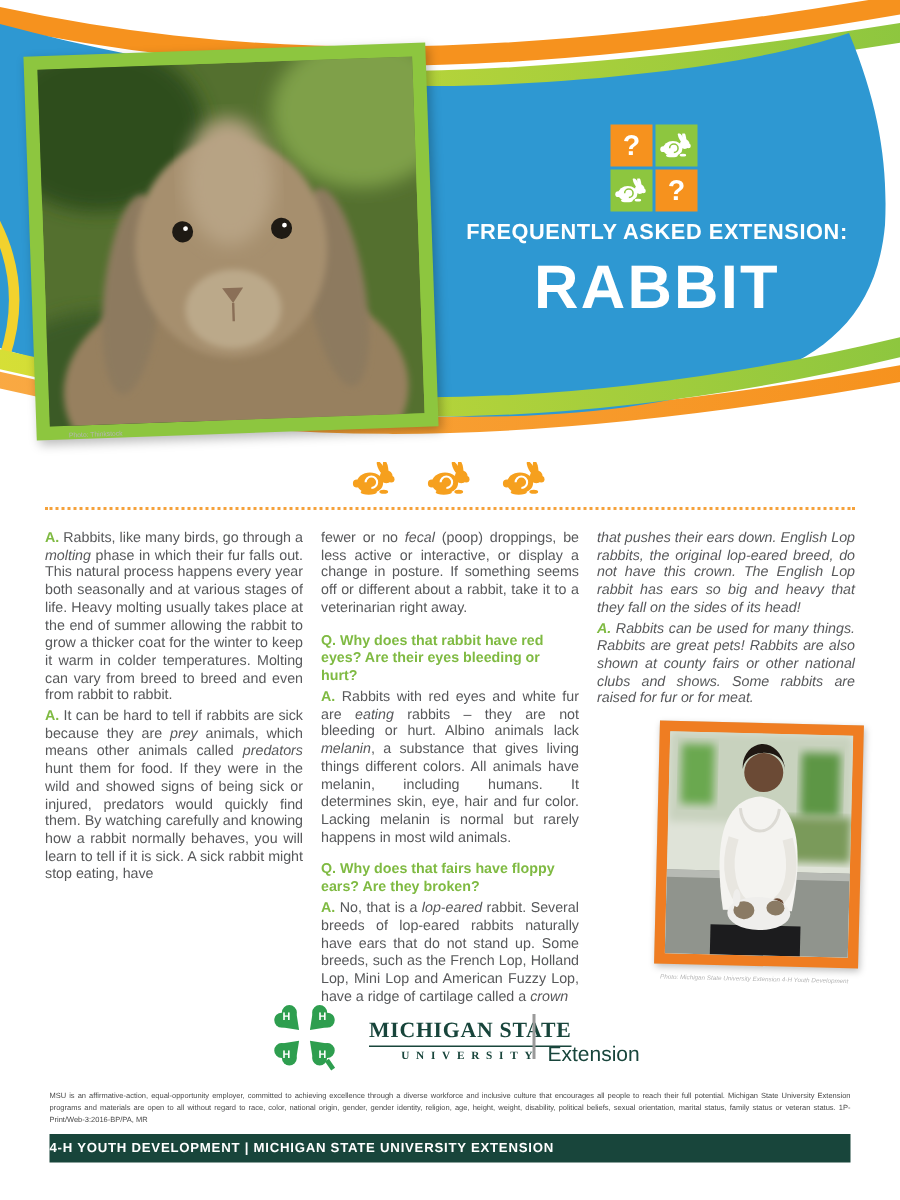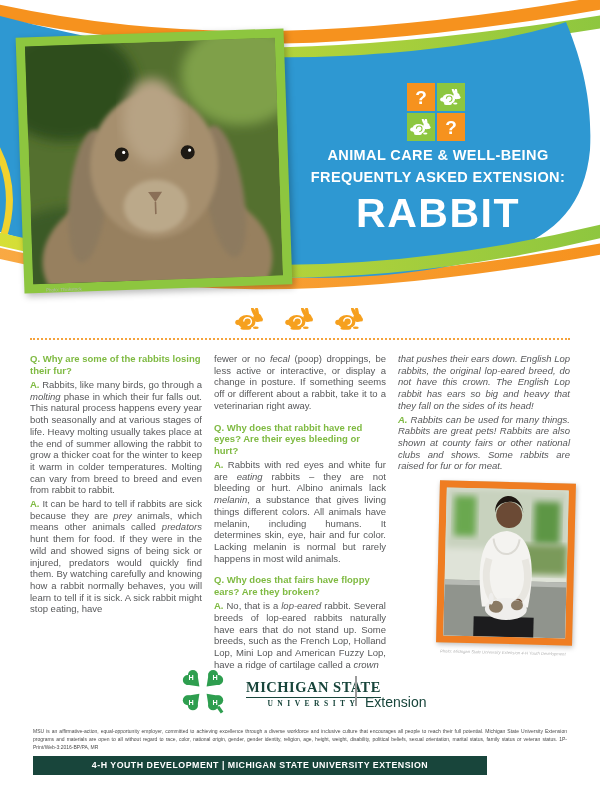--- a/index.html
+++ b/index.html
@@ -56,23 +56,23 @@
              letter-spacing:.5px;white-space:nowrap;}
   .msu-line2{font-family:"Liberation Serif",serif;font-weight:bold;font-size:7.5px;
              letter-spacing:4.5px;border-top:1.6px solid #18453B;margin-top:1px;
              padding-top:1px;white-space:nowrap;}
   .logo-divider{position:absolute;left:355px;top:676px;width:1.5px;height:30px;background:#9a9a9a;}
   .extension-label{position:absolute;left:365px;top:682px;font-size:14px;color:#18453B;margin-top:12px;}
 
   
   .fine-print{position:absolute;left:33px;top:728px;width:534px;font-size:5px;
               line-height:1.55;color:#4a4a4a;text-align:justify;}
-  .footer-bar{position:absolute;left:33px;top:756px;width:454px;height:19px;
+  .footer-bar{position:absolute;left:33px;top:756px;width:534px;height:19px;
               background:#18453B;color:#fff;font-size:8.8px;font-weight:bold;
-              letter-spacing:.5px;text-align:center;line-height:19px;white-space:nowrap;}
+              letter-spacing:.5px;text-align:left;line-height:19px;white-space:nowrap;}
 </style>
 </head>
 <body>
 
 <div class="page">
 
   <svg width="0" height="0" style="position:absolute">
     <defs>
       <g id="rabbit-sil">
         <circle cx="3.5" cy="17" r="3.2"></circle>
@@ -155,40 +155,38 @@
         <svg viewBox="0 0 36 26" fill="currentColor">
           <use href="#rabbit-sil"></use>
         </svg>
       </div>
     <div class="sq orange">
         <span class="qm">?</span>
       </div>
   </div>
 
   <div class="header-text">
-    <div class="kicker">ANIMAL CARE &amp; WELL-BEING</div>
     <div class="kicker">FREQUENTLY ASKED EXTENSION:</div>
     <div class="big-title">RABBIT</div>
   </div>
 
   <div class="divider-rabbits">
     <svg viewBox="0 0 36 26" fill="currentColor">
         <use href="#rabbit-sil"></use>
       </svg>
     <svg viewBox="0 0 36 26" fill="currentColor">
         <use href="#rabbit-sil"></use>
       </svg>
     <svg viewBox="0 0 36 26" fill="currentColor">
         <use href="#rabbit-sil"></use>
       </svg>
   </div>
   <div class="dotted"></div>
 
   <div class="col col1">
-    <p class="q">Q. Why are some of the rabbits losing their fur?</p>
     <p class="a"><span class="ga">A.</span> Rabbits, like many birds, go through a <i>molting</i> phase in which their fur falls out. This natural process happens every year both seasonally and at various stages of life. Heavy molting usually takes place at the end of summer allowing the rabbit to grow a thicker coat for the winter to keep it warm in colder temperatures. Molting can vary from breed to breed and even from rabbit to rabbit.</p>
     <p class="a"><span class="ga">A.</span> It can be hard to tell if rabbits are sick because they are <i>prey</i> animals, which means other animals called <i>predators</i> hunt them for food. If they were in the wild and showed signs of being sick or injured, predators would quickly find them. By watching carefully and knowing how a rabbit normally behaves, you will learn to tell if it is sick. A sick rabbit might stop eating, have</p>
   </div>
 
   <div class="col col2">
     <p class="a">fewer or no <i>fecal</i> (poop) droppings, be less active or interactive, or display a change in posture. If something seems off or different about a rabbit, take it to a veterinarian right away.</p>
     <p class="q">Q. Why does that rabbit have red eyes? Are their eyes bleeding or hurt?</p>
     <p class="a"><span class="ga">A.</span> Rabbits with red eyes and white fur are <i>eating</i> rabbits – they are not bleeding or hurt. Albino animals lack <i>melanin</i>, a substance that gives living things different colors. All animals have melanin, including humans. It determines skin, eye, hair and fur color. Lacking melanin is normal but rarely happens in most wild animals.</p>
     <p class="q">Q. Why does that fairs have floppy ears? Are they broken?</p>
     <p class="a"><span class="ga">A.</span> No, that is a <i>lop-eared</i> rabbit. Several breeds of lop-eared rabbits naturally have ears that do not stand up. Some breeds, such as the French Lop, Holland Lop, Mini Lop and American Fuzzy Lop, have a ridge of cartilage called a <i>crown</i></p>

